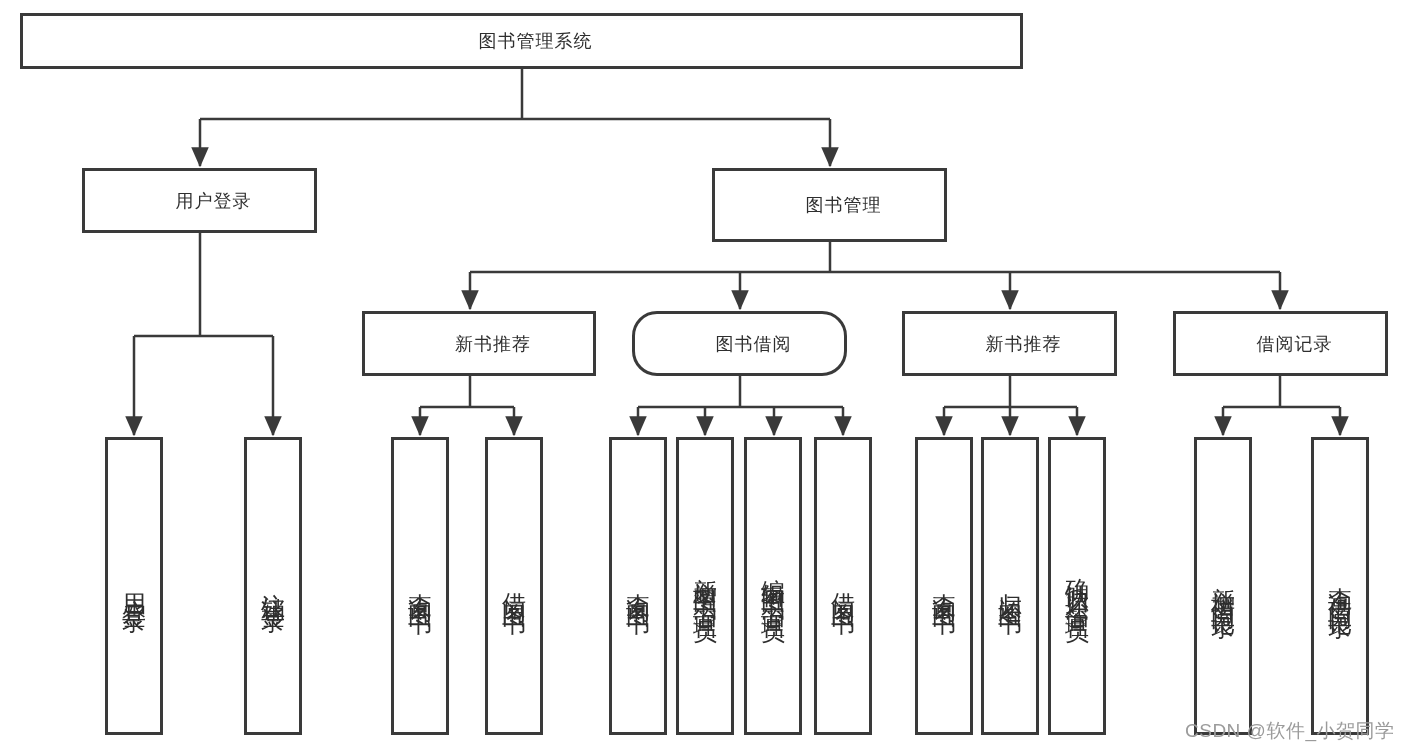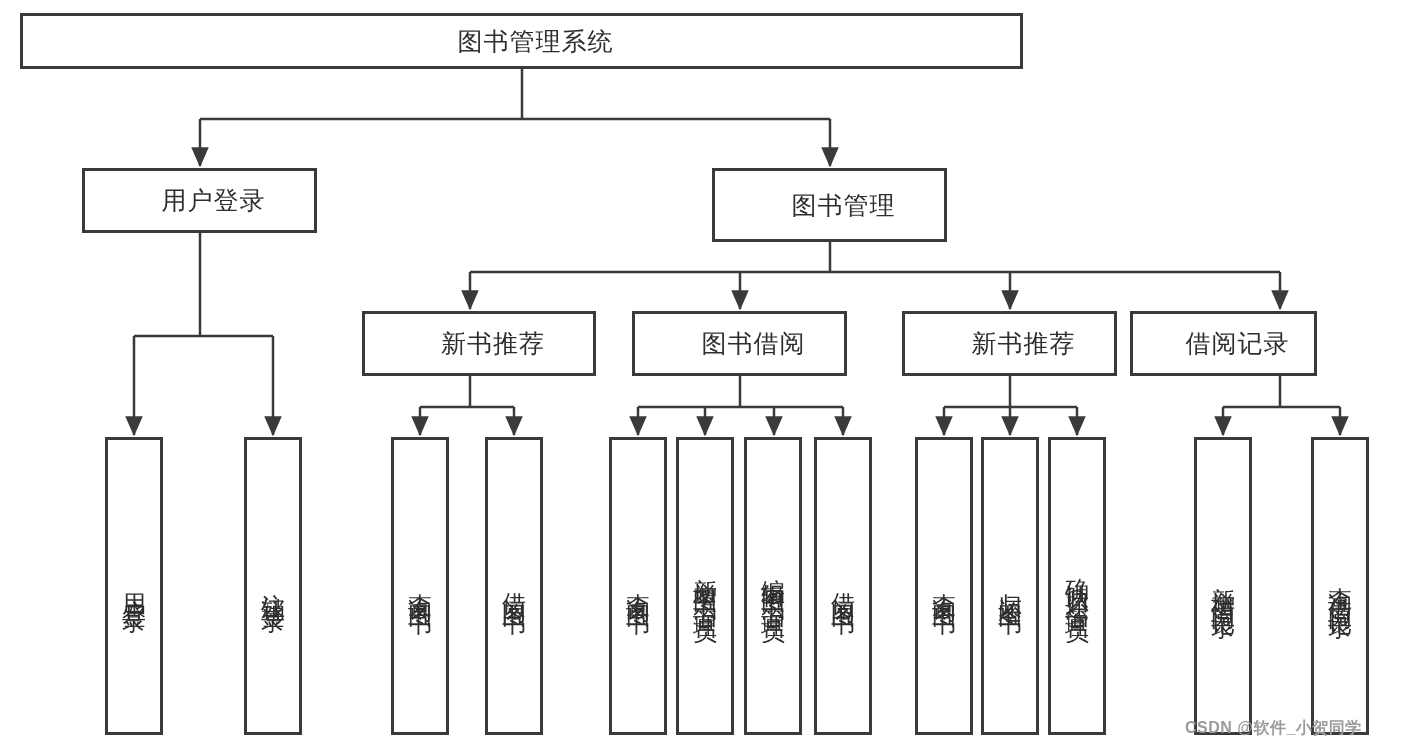--- a/index.html
+++ b/index.html
@@ -26,21 +26,21 @@
     box-sizing: border-box;
     background: #ffffff;
     border: 3px solid #3a3a3a;
     display: flex;
     align-items: center;
     justify-content: center;
     color: #2e2e2e;
     z-index: 2;
   }
   .hbox {
-    font-size: 25px;
+    font-size: 18px;
     letter-spacing: 1px;
     white-space: nowrap;
     padding-left: 28px;
   }
   .vbox {
     writing-mode: vertical-rl;
     text-orientation: mixed;
     font-size: 24px;
     letter-spacing: 6px;
     line-height: 1;
@@ -48,48 +48,47 @@
   .vbox span {
     display: block;
   }
   
   .n-root   { left: 20px;  top: 13px;  width: 1003px; height: 56px; }
   
   .n-l1a    { left: 82px;  top: 168px; width: 235px;  height: 65px; }
   .n-l1b    { left: 712px; top: 168px; width: 235px;  height: 74px; }
   
   .n-l2a    { left: 362px;  top: 311px; width: 234px; height: 65px; }
-  .n-l2b    { left: 632px;  top: 311px; width: 215px; height: 65px; }
+  .n-l2b    { left: 632px;  top: 311px; width: 215px; height: 65px; border-radius: 25px; }
   .n-l2c    { left: 902px;  top: 311px; width: 215px; height: 65px; }
-  .n-l2d    { left: 1130px; top: 311px; width: 187px; height: 65px; text-align: center; }
+  .n-l2d    { left: 1173px; top: 311px; width: 215px; height: 65px; text-align: center; }
   
   .leaf     { top: 437px; width: 58px; height: 298px; }
   .lf1  { left: 105px; }
   .lf2  { left: 244px; }
   .lf3  { left: 391px; }
   .lf4  { left: 485px; }
   .lf5  { left: 609px; }
   .lf6  { left: 676px; }
   .lf7  { left: 744px; }
   .lf8  { left: 814px; }
   .lf9  { left: 915px; }
   .lf10 { left: 981px; }
   .lf11 { left: 1048px; }
   .lf12 { left: 1194px; }
   .lf13 { left: 1311px; }
   .watermark {
     position: absolute;
     left: 1185px;
     top: 718px;
-    font-size: 16px;
+    font-size: 19px;
     letter-spacing: 0.5px;
     color: #9b9b9b;
     white-space: nowrap;
     z-index: 5;
-    font-weight: bold;
   }
 </style>
 </head>
 <body>
 
 <div class="canvas">
 
   <svg class="connectors" width="1405" height="747" viewBox="0 0 1405 747">
     <defs>
       <marker id="arrow" markerWidth="8" markerHeight="7" refX="7.5" refY="3.5" orient="auto" markerUnits="strokeWidth">

